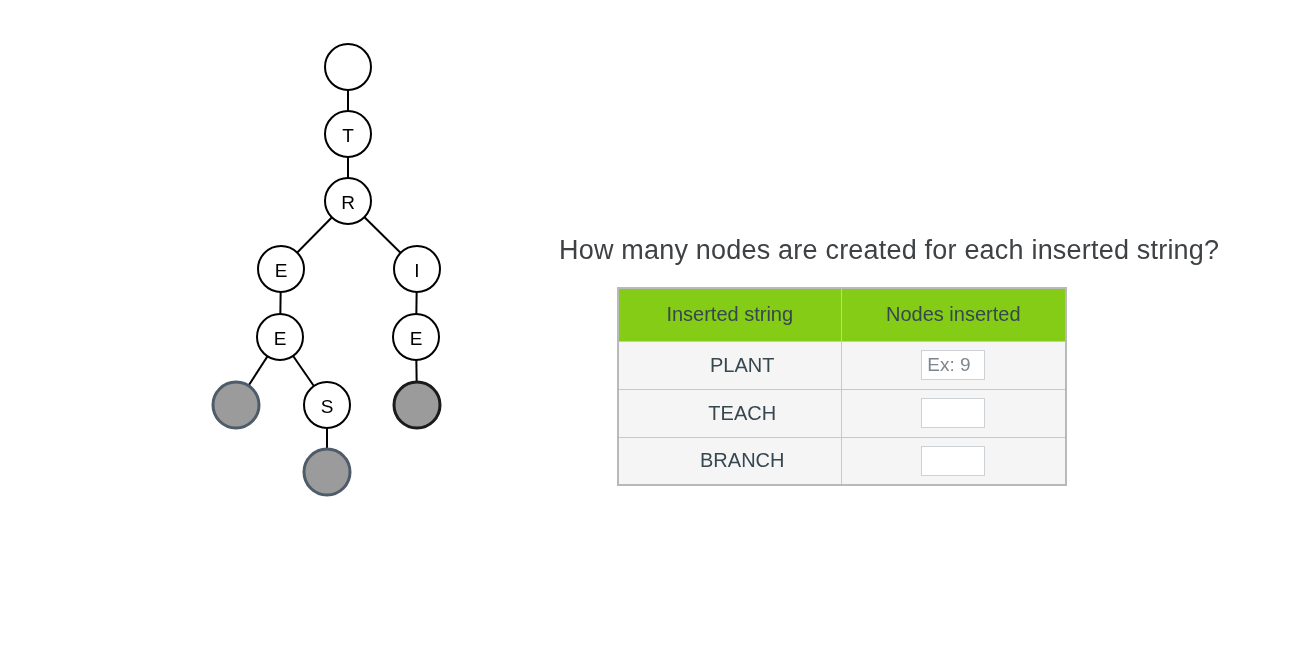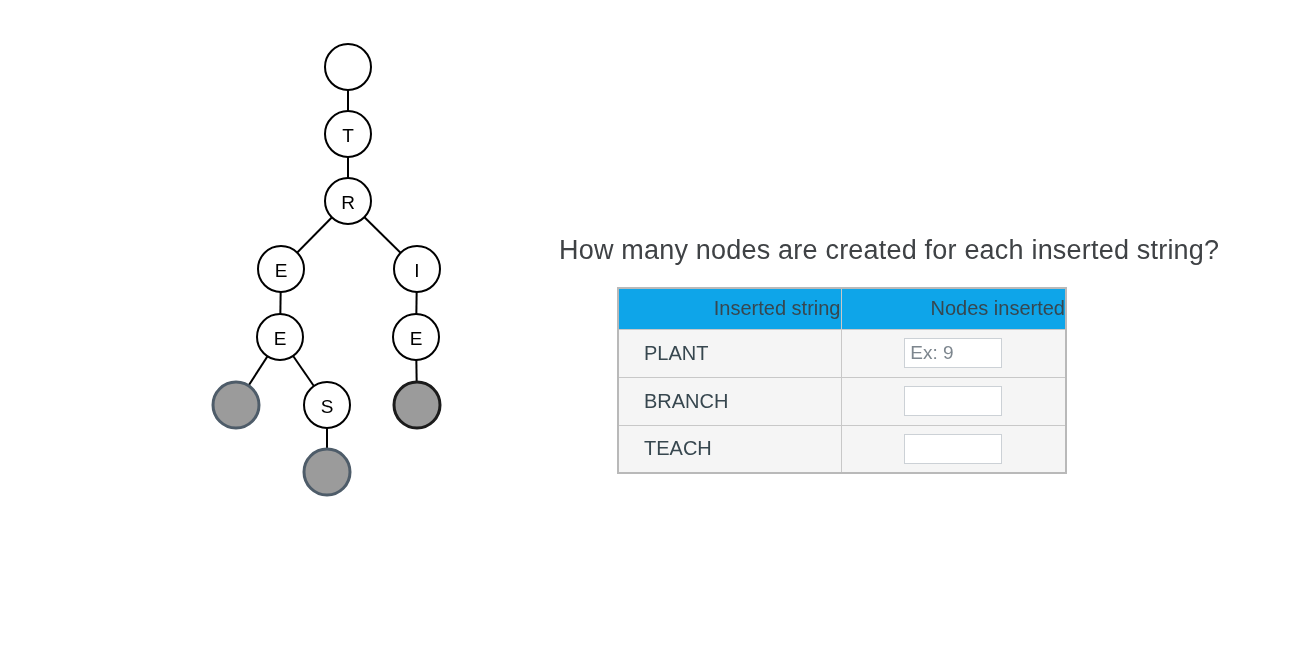--- a/index.html
+++ b/index.html
@@ -33,31 +33,31 @@
     background: #f5f5f5;
     border: 2px solid #b9b9b9;
   }
   .qtable th, .qtable td {
     border: 1px solid #c8c8c8;
     font-weight: normal;
     color: #37474f;
     font-size: 20px;
   }
   .qtable th {
-    background: #0ea5e9;
-    height: 41px;
-    text-align: right;
+    background: #84cc16;
+    height: 53px;
+    text-align: center;
   }
   .qtable td { height: 48px; background: #f5f5f5; }
   .col-string { width: 223px; }
   .col-nodes  { width: 225px; }
-  td.cell-label { text-align: left; padding-left: 25px; }
+  td.cell-label { text-align: center; padding-left: 25px; }
   td.cell-input { text-align: center; }
   .answer-input {
-    width: 98px; height: 30px;
+    width: 64px; height: 30px;
     border: 1px solid #ccd1d6;
     background: #ffffff;
     font-family: "Liberation Sans", sans-serif;
     font-size: 19px;
     color: #37474f;
     padding: 0 5px;
     outline: none;
     vertical-align: middle;
   }
   .answer-input::placeholder { color: #7d868e; opacity: 1; }
@@ -108,27 +108,27 @@
       </tr>
     </thead>
     <tbody>
       <tr>
         <td class="cell-label">PLANT</td>
         <td class="cell-input">
           <input class="answer-input" type="text" placeholder="Ex: 9" style="">
         </td>
       </tr>
       <tr>
-        <td class="cell-label">BRANCH</td>
+        <td class="cell-label">TEACH</td>
         <td class="cell-input">
           <input class="answer-input" type="text" placeholder="" style="">
         </td>
       </tr>
       <tr>
-        <td class="cell-label">TEACH</td>
+        <td class="cell-label">BRANCH</td>
         <td class="cell-input">
           <input class="answer-input" type="text" placeholder="" style="">
         </td>
       </tr>
     </tbody>
   </table>
 
 </div>
 
 </body></html>

